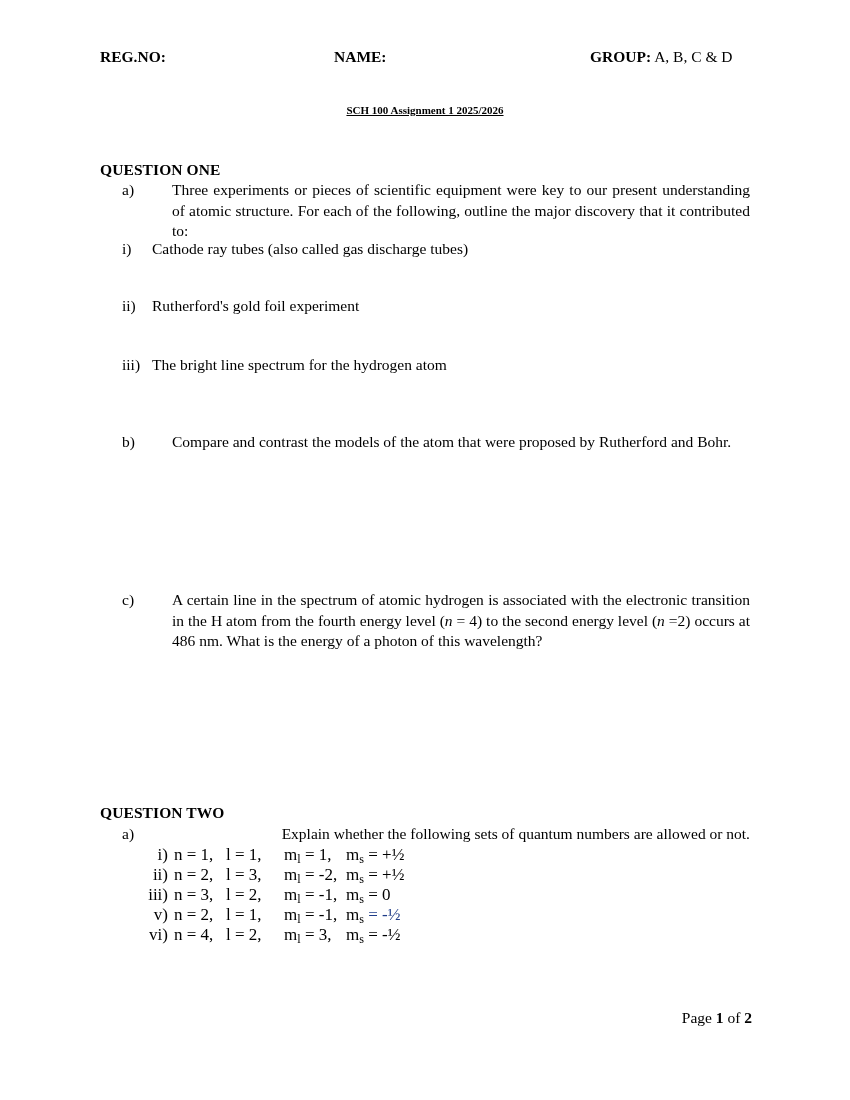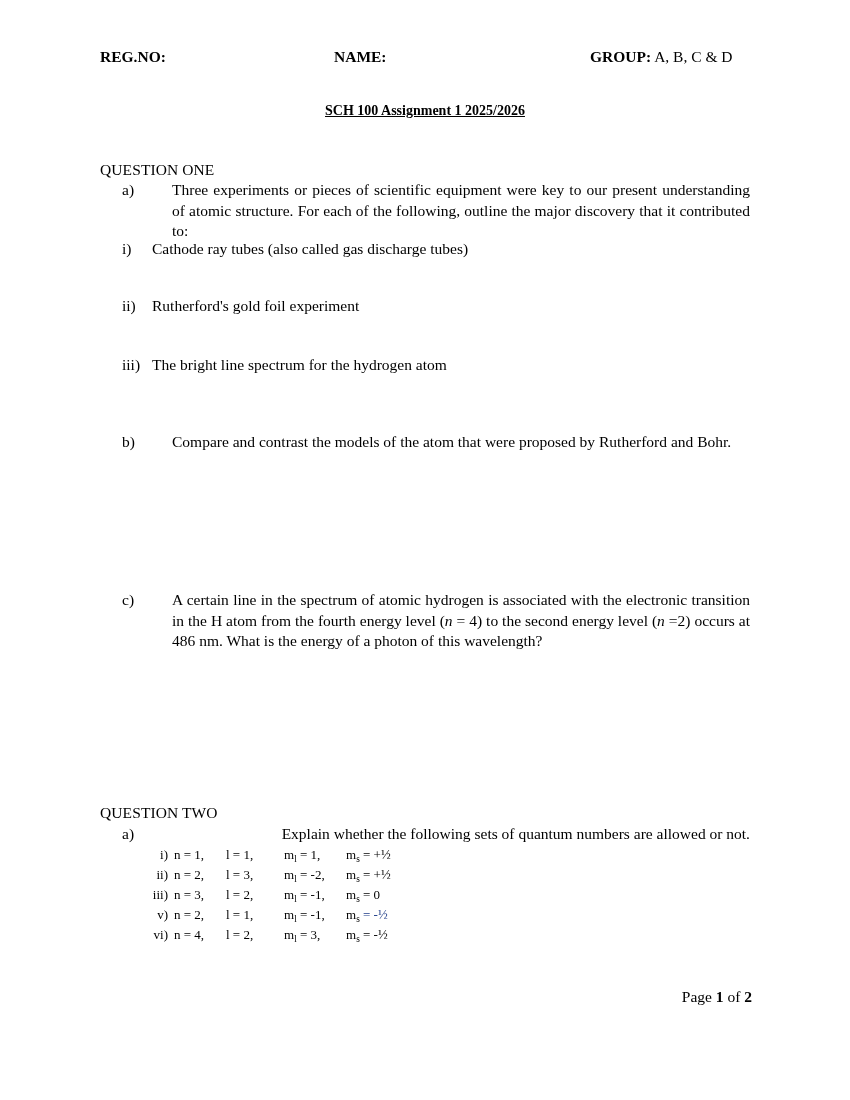--- a/index.html
+++ b/index.html
@@ -42,21 +42,21 @@
   .id-cell .lbl { font-weight: bold; }
   .id-cell .val { font-weight: normal; }
 
   
   .doc-title {
     position: absolute;
     left: 100px;
     top: 101px;
     width: 650px;
     text-align: center;
-    font-size: 14px;
+    font-size: 11px;
     font-weight: bold;
     line-height: 19px;
   }
   .doc-title span { text-decoration: underline; }
 
   
   .instructions {
     position: absolute;
     left: 100px;
     top: 120px;
@@ -68,21 +68,21 @@
   .instructions .paren-underline {
     text-decoration: underline;
   }
   .instructions .ins-word { font-weight: bold; }
 
   
   .q-heading {
     position: absolute;
     left: 100px;
     font-size: 15.5px;
-    font-weight: normal;
+    font-weight: bold;
     letter-spacing: 0.1px;
     white-space: nowrap;
   }
   #q-one-heading { top: 161px; }
   #q-two-heading { top: 804px; }
 
   
   .part {
     position: absolute;
     font-size: 15.5px;
@@ -125,21 +125,21 @@
 
   #q1a-i   { left: 122px; top: 239px; }
   #q1a-ii  { left: 122px; top: 296px; }
   #q1a-iii { left: 122px; top: 355px; }
 
   
   .qn-list {
     position: absolute;
     left: 140px;
     top: 845px;
-    font-size: 13px;
+    font-size: 17px;
     line-height: 20px;
   }
   .qn-row {
     display: block;
     height: 20px;
     white-space: nowrap;
   }
   .qn-rn {
     display: inline-block;
     width: 34px;
@@ -172,21 +172,21 @@
     vertical-align: baseline;
     position: relative;
     top: 0.28em;
   }
   .ital { font-style: italic; }
 
   
   .footer {
     position: absolute;
     left: 100px;
-    top: 987px;
+    top: 1008px;
     width: 652px;
     text-align: right;
     font-size: 15.5px;
     line-height: 20px;
   }
   .footer b { font-weight: bold; }
 </style>
 </head>
 <body>
 

